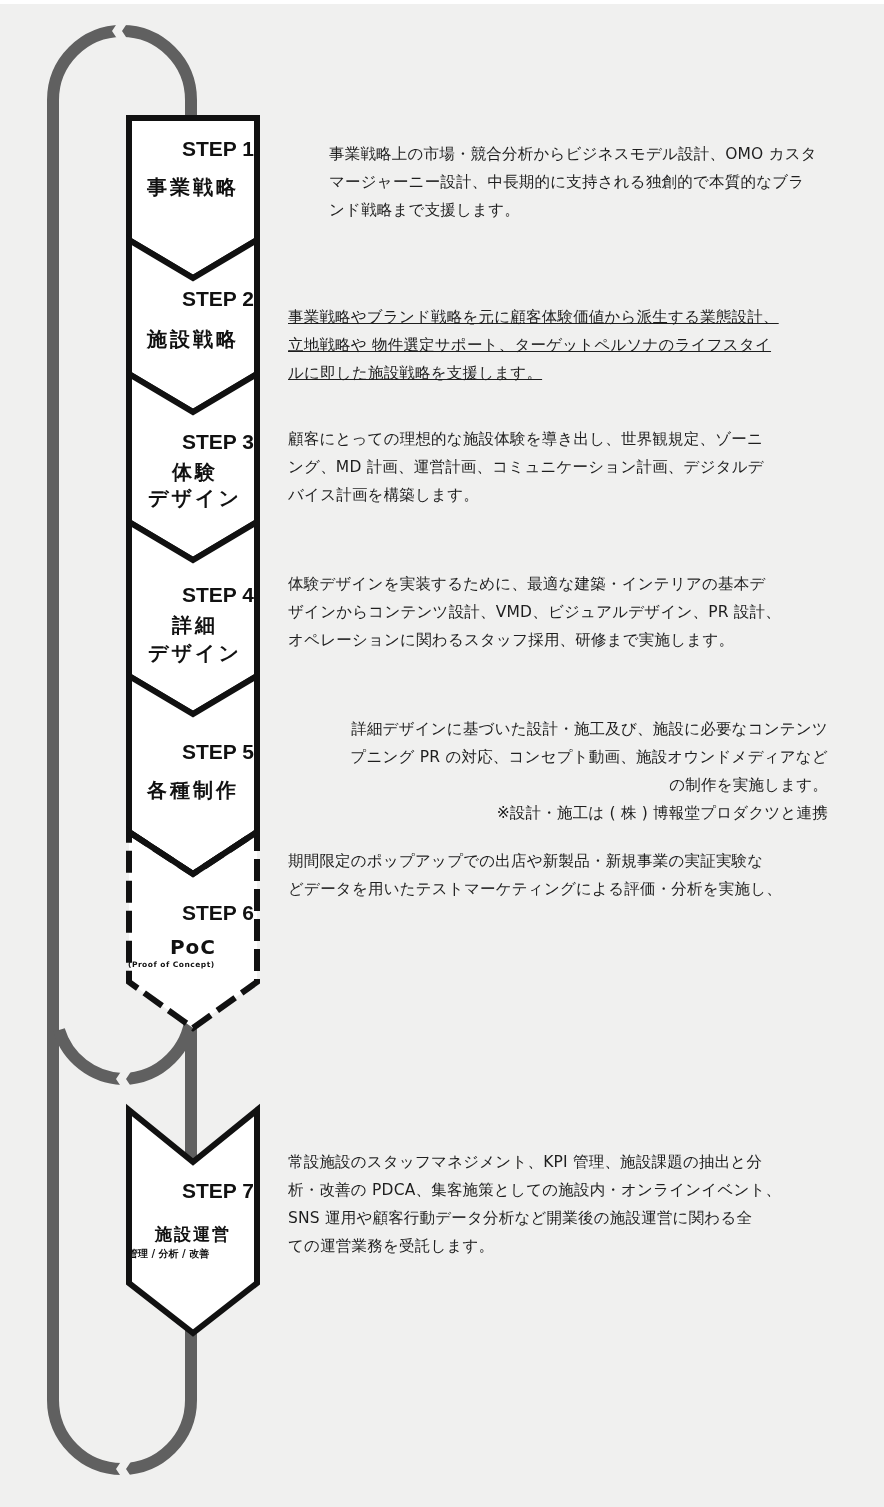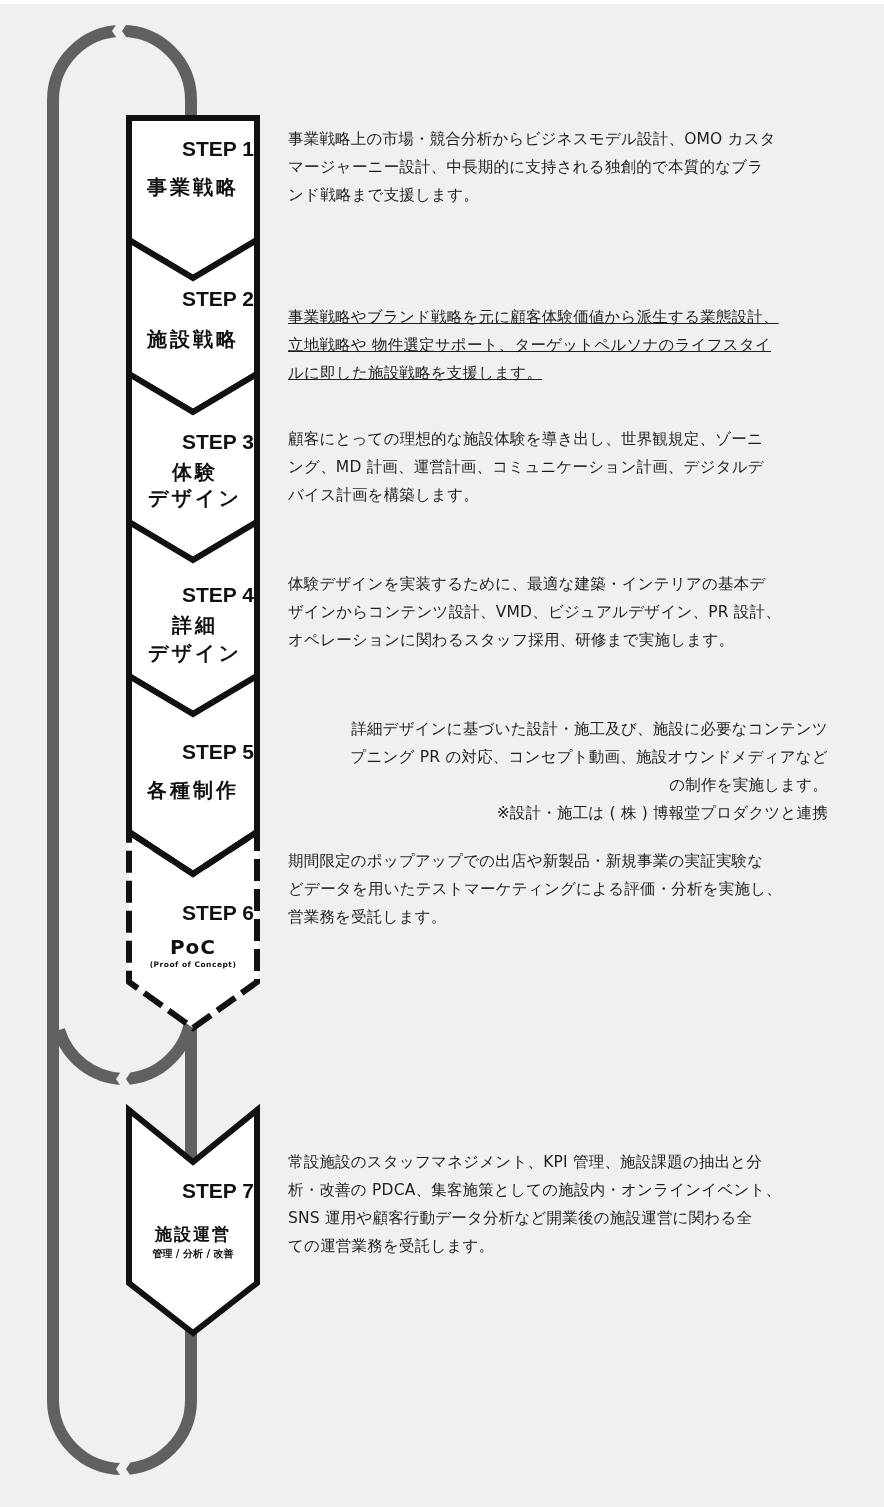--- a/index.html
+++ b/index.html
@@ -15,21 +15,21 @@
     position: absolute; font-family: "Liberation Sans", "DejaVu Sans", sans-serif;
     font-weight: 700; font-size: 21px; letter-spacing: 0px; color: #111;
     white-space: nowrap;
     margin-left: 36px;
   }
   .step-title {
     position: absolute; font-weight: 700; font-size: 20px; letter-spacing: 3px;
     color: #111; text-align: center; width: 130px; line-height: 26px; white-space: nowrap;
   }
   .step-sub {
-    position: absolute; font-weight: 700; color: #111; text-align: center; white-space: nowrap;
+    position: absolute; font-weight: 700; color: #111; white-space: nowrap;
   }
   .desc {
     position: absolute; left: 288px; width: 540px;
     font-size: 15.5px; line-height: 28px; color: #1e1e1e;
     letter-spacing: 0.2px;
   }
   .desc p { margin: 0; }
 </style>
 </head>
 <body>
@@ -87,21 +87,21 @@
 <div class="step-title" style="left:128px; top:777px;text-align:center;">各種制作</div>
 
 <div class="step-label" style="left:146px; top:901px;">STEP 6</div>
 <div class="step-title" style="left:128px; top:934px; letter-spacing:1px;">PoC</div>
 <div class="step-sub" style="left:128px; top:960px; width:130px; font-size:7.5px; letter-spacing:0.5px;">(Proof of Concept)</div>
 
 <div class="step-label" style="left:146px; top:1179px;">STEP 7</div>
 <div class="step-title" style="left:128px; top:1221px; font-size:17px; letter-spacing:2px;text-align:center;">施設運営</div>
 <div class="step-sub" style="left:128px; top:1247px; width:130px; font-size:10px;">管理 / 分析 / 改善</div>
 
-<div class="desc" style="top:125px;">
+<div class="desc" style="top:140px;margin-left:41px;">
   <p>事業戦略上の市場・競合分析からビジネスモデル設計、OMO カスタ</p>
   <p>マージャーニー設計、中長期的に支持される独創的で本質的なブラ</p>
   <p>ンド戦略まで支援します。</p>
 </div>
 
 <div class="desc" style="top:303px;text-decoration:underline;">
   <p>事業戦略やブランド戦略を元に顧客体験価値から派生する業態設計、</p>
   <p>立地戦略や 物件選定サポート、ターゲットペルソナのライフスタイ</p>
   <p>ルに即した施設戦略を支援します。</p>
 </div>
@@ -121,21 +121,20 @@
 <div class="desc" style="top:715px;text-align:right;">
   <p>詳細デザインに基づいた設計・施工及び、施設に必要なコンテンツ</p>
   <p>プニング PR の対応、コンセプト動画、施設オウンドメディアなど</p>
   <p>の制作を実施します。</p>
   <p>※設計・施工は ( 株 ) 博報堂プロダクツと連携</p>
 </div>
 
 <div class="desc" style="top:847px;">
   <p>期間限定のポップアップでの出店や新製品・新規事業の実証実験な</p>
   <p>どデータを用いたテストマーケティングによる評価・分析を実施し、</p>
-  <p>営業務を受託します。</p>
 </div>
 
 <div class="desc" style="top:1148px;">
   <p>常設施設のスタッフマネジメント、KPI 管理、施設課題の抽出と分</p>
   <p>析・改善の PDCA、集客施策としての施設内・オンラインイベント、</p>
   <p>SNS 運用や顧客行動データ分析など開業後の施設運営に関わる全</p>
   <p>ての運営業務を受託します。</p>
 </div>
 
 </body></html>

